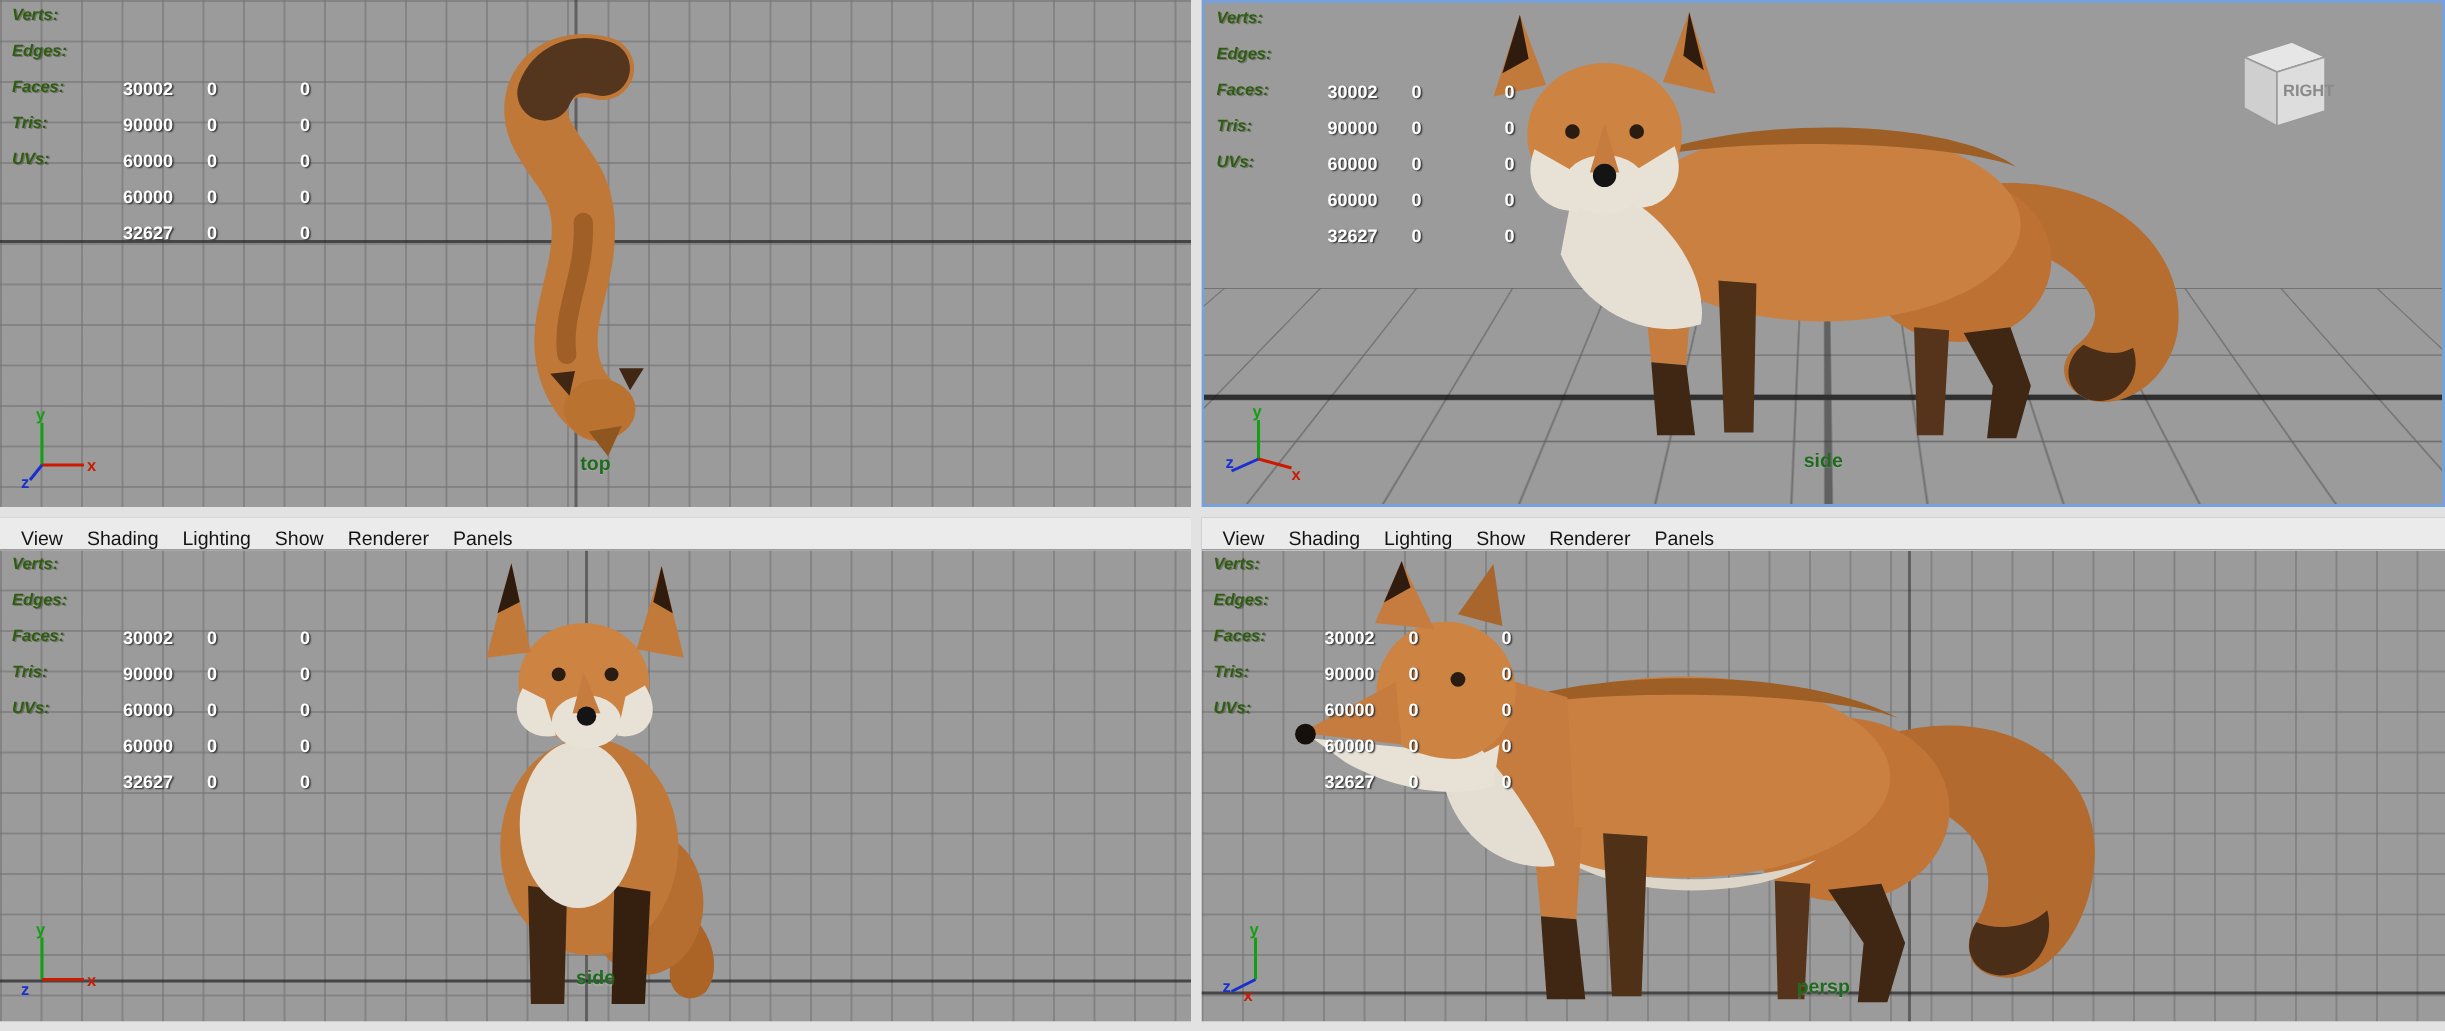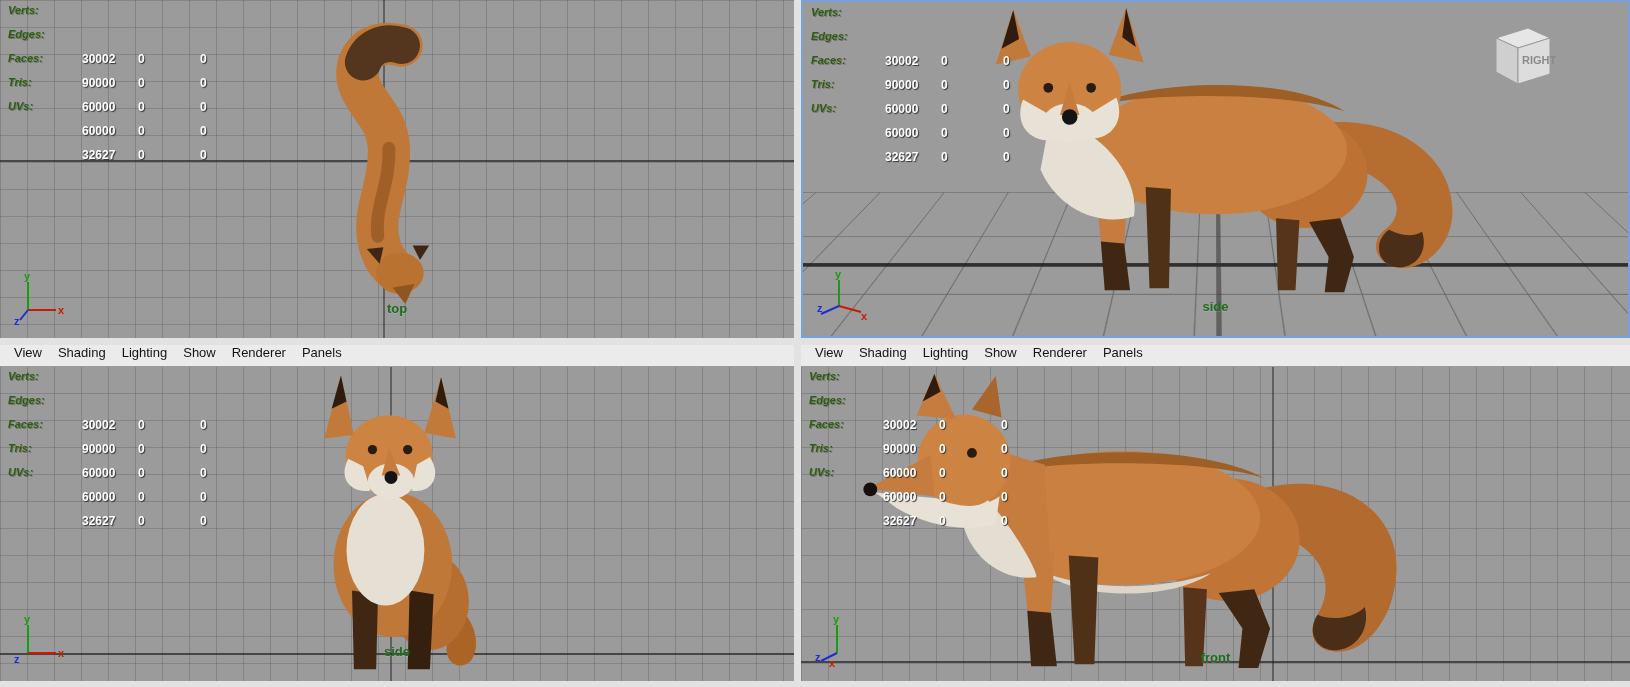--- a/index.html
+++ b/index.html
@@ -18,21 +18,21 @@
     background-size:27px 27px;
   }
   #pane-top{left:0;top:0;width:794px;height:338px;border-bottom:1px solid #2a2a2a;}
   #pane-persp{left:801px;top:0;width:829px;height:338px;border:2px solid #79a1d9;box-sizing:border-box;}
   #pane-front{left:0;top:345px;width:794px;height:336px;}
   #pane-side{left:801px;top:345px;width:829px;height:336px;}
 
   .menubar{
     position:absolute;left:0;right:0;top:0;height:21px;
     background:#ebebeb;border-bottom:1px solid #9a9a9a;
-    display:flex;align-items:flex-start;padding-left:6px;
+    display:flex;align-items:flex-end;padding-left:6px;
     font-size:13px;color:#141414;z-index:5;
   }
   .menu-item{padding:0 8px;cursor:default;}
   .vp-area{position:absolute;left:0;right:0;bottom:0;}
   .vp-area.with-menu{top:21px;}
   .vp-area.no-menu{top:0;}
 
   .hud{position:absolute;left:8px;top:4px;z-index:4;}
   .hud-row{display:grid;grid-template-columns:74px 56px 62px 40px;height:24px;align-items:start;}
   .hud-label{
@@ -364,21 +364,21 @@
       <circle cx="150" cy="92" r="47" fill="#cd8443"></circle>
       <path d="M116 86 L52 120 L120 128 Z" fill="#c57c3e"></path>
       <path d="M60 124 L122 130 C 150 142 170 139 186 128 L 182 156 C 150 166 110 156 82 140 Z" fill="#e8e2d6"></path>
       <circle cx="55" cy="121" r="7" fill="#15100c"></circle>
       <path d="M142 50 L120 4 L102 46 Z" fill="#c57c3e"></path>
       <path d="M126 22 L120 4 L108 32 Z" fill="#2f1c0e"></path>
       <path d="M188 48 L182 6 L158 40 Z" fill="#a8662c"></path>
       <circle cx="158" cy="84" r="5" fill="#2a1c10"></circle>
     </svg>
 
-    <div class="vp-label" style="bottom:16px;">front</div>
+    <div class="vp-label" style="bottom:16px;">persp</div>
 
     <svg class="axis-gizmo" width="52" height="56" viewBox="0 0 52 56">
       <line x1="22" y1="40" x2="22" y2="12" stroke="#12a012" stroke-width="2"></line>
       <line x1="22" y1="40" x2="6" y2="48" stroke="#1a2fd0" stroke-width="2"></line>
       <text x="18" y="10" fill="#12a012" font-size="11" font-weight="bold">y</text>
       <text x="14" y="54" fill="#cc1a00" font-size="11" font-weight="bold">x</text>
       <text x="0" y="48" fill="#1a2fd0" font-size="11" font-weight="bold">z</text>
     </svg>
 
     <div class="hud">

